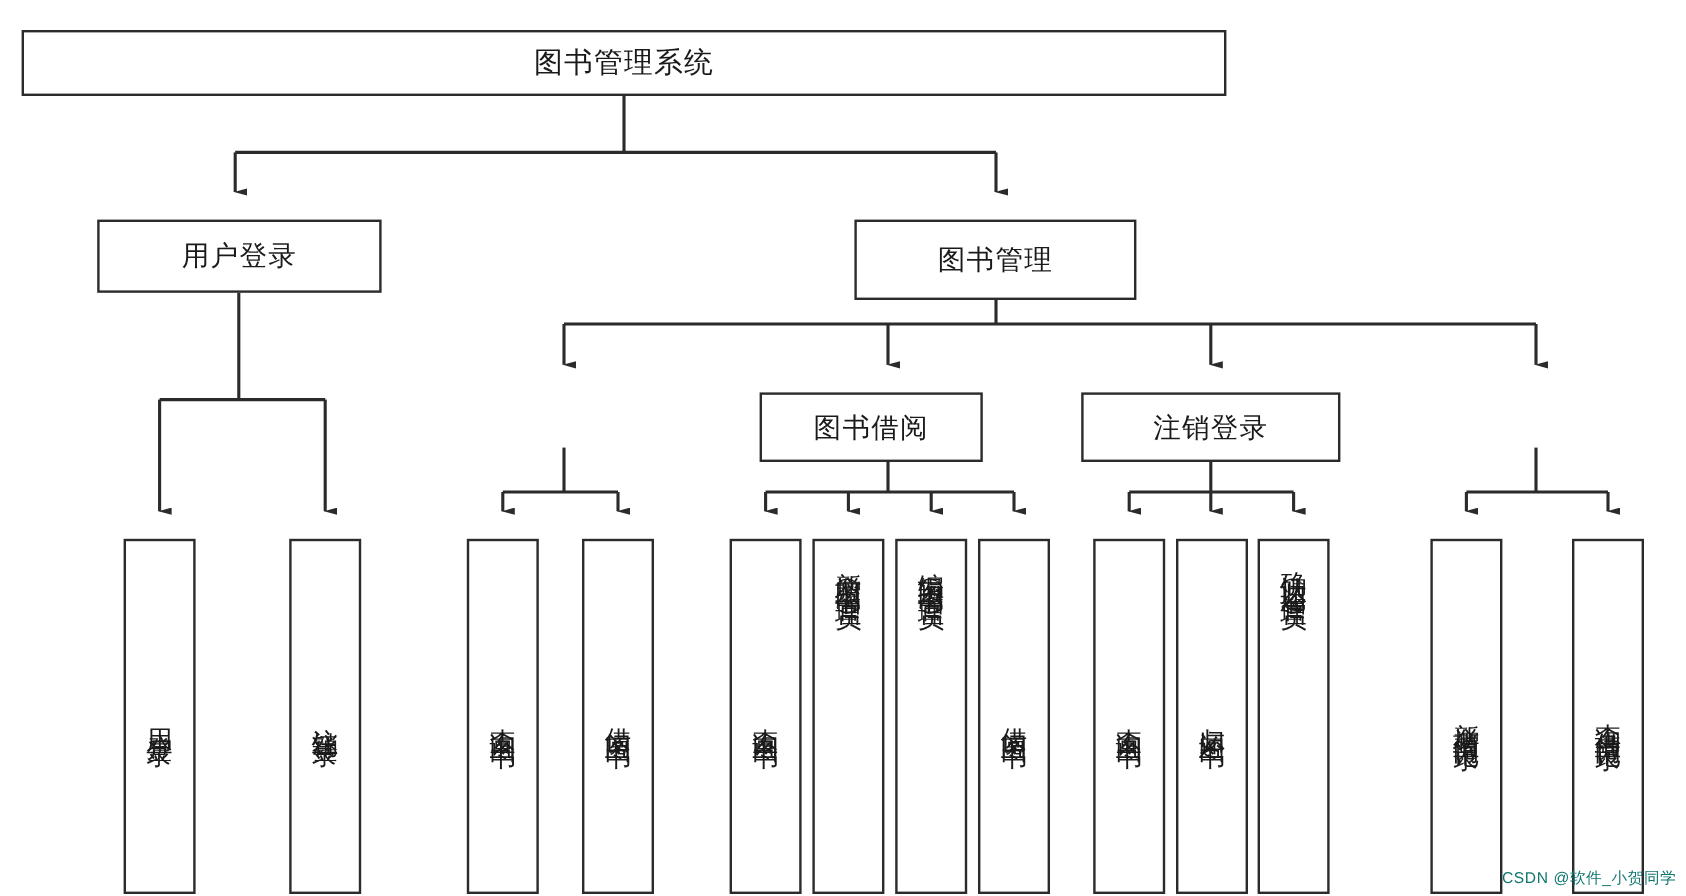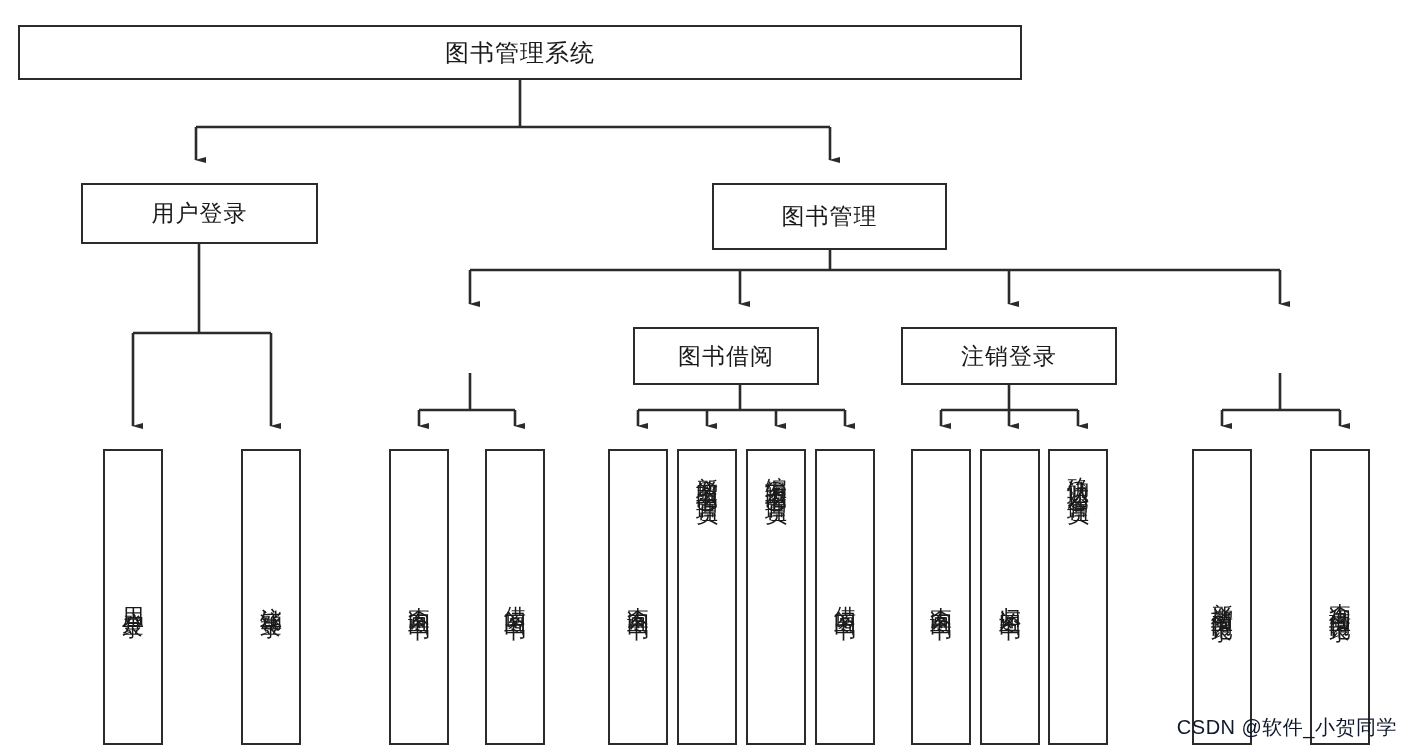--- a/index.html
+++ b/index.html
@@ -58,22 +58,22 @@
     margin:0 auto;
   }
   .node.v.center{
     align-items:center;
     padding-top:0;
   }
   #watermark{
     position:absolute;
     right:8px;
     bottom:6px;
-    font-size:20px;
-    color:#0f172a;
+    font-size:13px;
+    color:#0f766e;
     letter-spacing:0.5px;
     z-index:5;
     white-space:nowrap;
   }
 </style>
 </head>
 <body>
 
 <div id="canvas">
 

